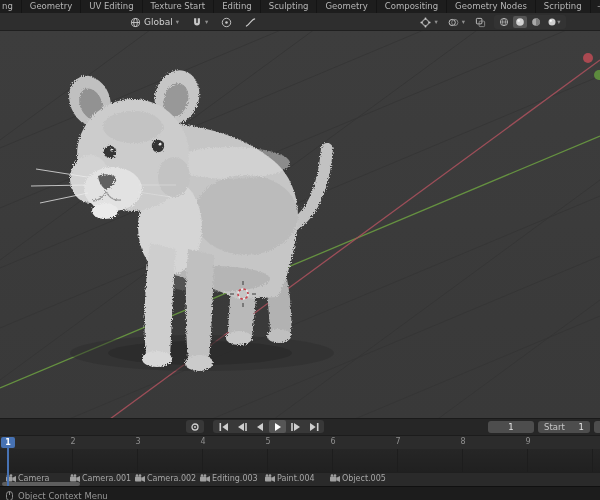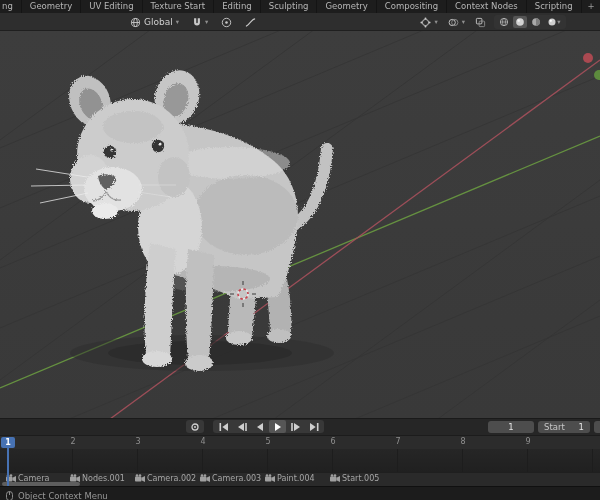--- a/index.html
+++ b/index.html
@@ -58,21 +58,21 @@
 
   <div id="topbar">
     <div class="tab cut">ng</div>
     <div class="tab">Geometry</div>
     <div class="tab">UV Editing</div>
     <div class="tab">Texture Start</div>
     <div class="tab">Editing</div>
     <div class="tab">Sculpting</div>
     <div class="tab">Geometry</div>
     <div class="tab">Compositing</div>
-    <div class="tab">Context Nodes</div>
+    <div class="tab">Geometry Nodes</div>
     <div class="tab">Scripting</div>
     <div class="tab plus">+</div>
 
   </div>
 
   <div id="vheader">
     <div class="vh-left">
       <div class="hbtn">
         <span>
           <svg width="11" height="11" viewBox="0 0 12 12">
@@ -347,57 +347,57 @@
         </svg>
       <span>Camera</span>
     </div>
     <div class="marker" style="left:70px">
       <svg width="10" height="9" viewBox="0 0 10 9">
           <circle cx="2" cy="1.5" r="1.3" fill="#a0a0a0"></circle>
           <circle cx="5" cy="1.5" r="1.3" fill="#a0a0a0"></circle>
           <rect x="0" y="2.6" width="6.4" height="5" rx="0.8" fill="#a0a0a0"></rect>
           <polygon points="6.4,3.8 10,2.1 10,8 6.4,6.3" fill="#a0a0a0"></polygon>
         </svg>
-      <span>Nodes.001</span>
+      <span>Camera.001</span>
     </div>
     <div class="marker" style="left:135px">
       <svg width="10" height="9" viewBox="0 0 10 9">
           <circle cx="2" cy="1.5" r="1.3" fill="#a0a0a0"></circle>
           <circle cx="5" cy="1.5" r="1.3" fill="#a0a0a0"></circle>
           <rect x="0" y="2.6" width="6.4" height="5" rx="0.8" fill="#a0a0a0"></rect>
           <polygon points="6.4,3.8 10,2.1 10,8 6.4,6.3" fill="#a0a0a0"></polygon>
         </svg>
       <span>Camera.002</span>
     </div>
     <div class="marker" style="left:200px">
       <svg width="10" height="9" viewBox="0 0 10 9">
           <circle cx="2" cy="1.5" r="1.3" fill="#a0a0a0"></circle>
           <circle cx="5" cy="1.5" r="1.3" fill="#a0a0a0"></circle>
           <rect x="0" y="2.6" width="6.4" height="5" rx="0.8" fill="#a0a0a0"></rect>
           <polygon points="6.4,3.8 10,2.1 10,8 6.4,6.3" fill="#a0a0a0"></polygon>
         </svg>
-      <span>Camera.003</span>
+      <span>Editing.003</span>
     </div>
     <div class="marker" style="left:265px">
       <svg width="10" height="9" viewBox="0 0 10 9">
           <circle cx="2" cy="1.5" r="1.3" fill="#a0a0a0"></circle>
           <circle cx="5" cy="1.5" r="1.3" fill="#a0a0a0"></circle>
           <rect x="0" y="2.6" width="6.4" height="5" rx="0.8" fill="#a0a0a0"></rect>
           <polygon points="6.4,3.8 10,2.1 10,8 6.4,6.3" fill="#a0a0a0"></polygon>
         </svg>
       <span>Paint.004</span>
     </div>
     <div class="marker" style="left:330px">
       <svg width="10" height="9" viewBox="0 0 10 9">
           <circle cx="2" cy="1.5" r="1.3" fill="#a0a0a0"></circle>
           <circle cx="5" cy="1.5" r="1.3" fill="#a0a0a0"></circle>
           <rect x="0" y="2.6" width="6.4" height="5" rx="0.8" fill="#a0a0a0"></rect>
           <polygon points="6.4,3.8 10,2.1 10,8 6.4,6.3" fill="#a0a0a0"></polygon>
         </svg>
-      <span>Start.005</span>
+      <span>Object.005</span>
     </div>
     <div id="hscroll"></div>
   </div>
 
   <div id="statusbar">
     <svg width="7" height="10" viewBox="0 0 7 10">
         <rect x="0.5" y="0.5" width="6" height="9" rx="3" fill="none" stroke="#8d8d8d" stroke-width="1"></rect>
         <line x1="3.5" y1="0.5" x2="3.5" y2="4" stroke="#8d8d8d" stroke-width="1"></line>
       </svg>
     <span class="stext">Object Context Menu</span>

